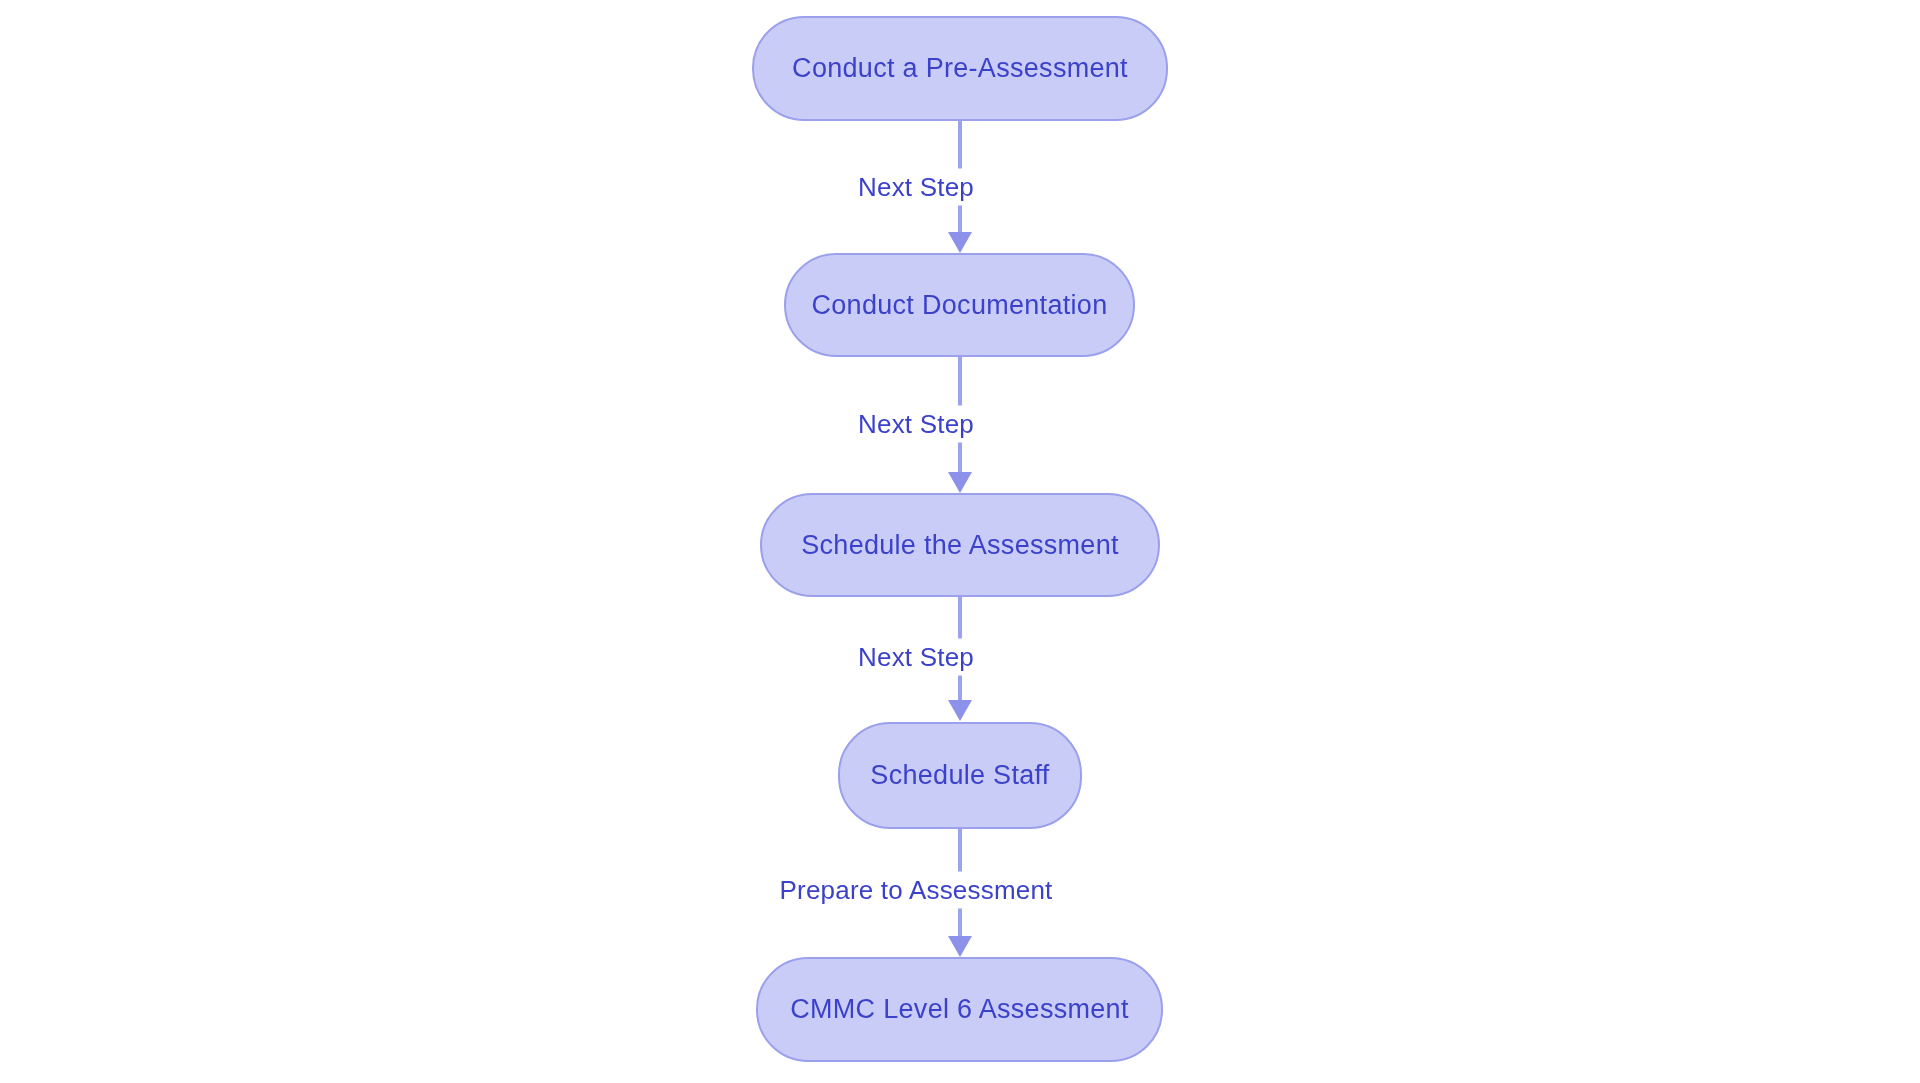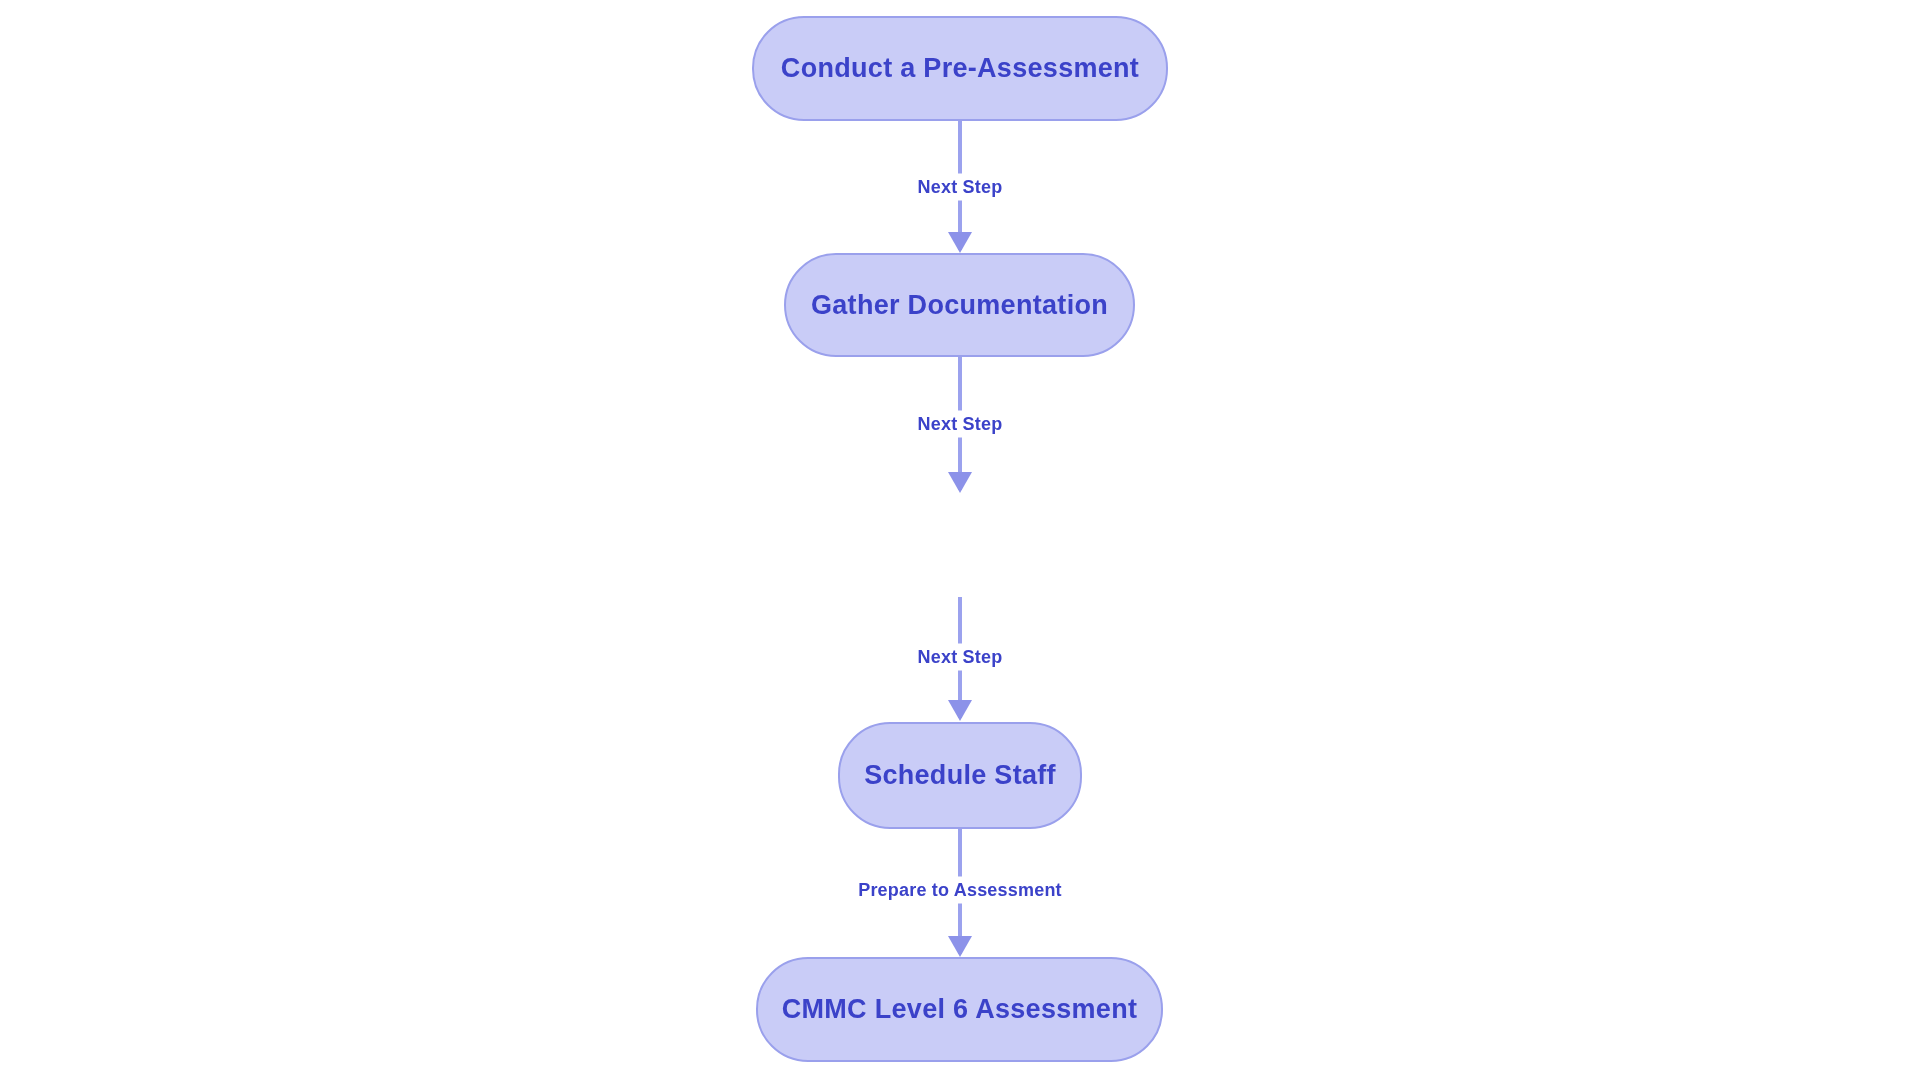--- a/index.html
+++ b/index.html
@@ -10,21 +10,20 @@
   body {
     width: 1920px;
     height: 1083px;
     position: relative;
     overflow: hidden;
     font-family: "Liberation Sans", "DejaVu Sans", sans-serif;
   }
   .canvas {
     position: absolute;
     inset: 0;
-    font-weight: bold;
   }
   .node {
     position: absolute;
     box-sizing: border-box;
     display: flex;
     align-items: center;
     justify-content: center;
     background: var(--node-fill);
     border: 2px solid var(--node-border);
     border-radius: 52px;
@@ -55,25 +54,25 @@
     transform: translateX(-50%);
     bottom: 0;
     width: 0;
     height: 0;
     border-left: 12px solid transparent;
     border-right: 12px solid transparent;
     border-top: 21px solid var(--edge-head);
   }
   .edge-label {
     position: absolute;
-    left: 960px;
+    left: 916px;
     transform: translate(-50%, -50%);
     background: var(--edge-label-bg);
     color: var(--edge-label-text);
-    font-size: 18px;
+    font-size: 26px;
     letter-spacing: 0.2px;
     padding: 3px 9px;
     white-space: nowrap;
   }
   
   .n1 { left: 752px; top: 16px;  width: 416px; height: 105px; }
   .n2 { left: 784px; top: 253px; width: 351px; height: 104px; }
   .n3 { left: 760px; top: 493px; width: 400px; height: 104px; }
   .n4 { left: 838px; top: 722px; width: 244px; height: 107px; }
   .n5 { left: 756px; top: 957px; width: 407px; height: 105px; }
@@ -90,23 +89,26 @@
 </head>
 <body style="background: rgb(255, 255, 255);">
 
 <div class="canvas">
 
   <div class="node n1">
     <span class="node-label">Conduct a Pre-Assessment</span>
   </div>
 
   <div class="node n2">
-    <span class="node-label">Gather Documentation</span>
+    <span class="node-label">Conduct Documentation</span>
   </div>
 
+  <div class="node n3">
+    <span class="node-label">Schedule the Assessment</span>
+  </div>
 
   <div class="node n4">
     <span class="node-label">Schedule Staff</span>
   </div>
 
   <div class="node n5">
     <span class="node-label">CMMC Level 6 Assessment</span>
   </div>
 
   <div class="edge e1">

